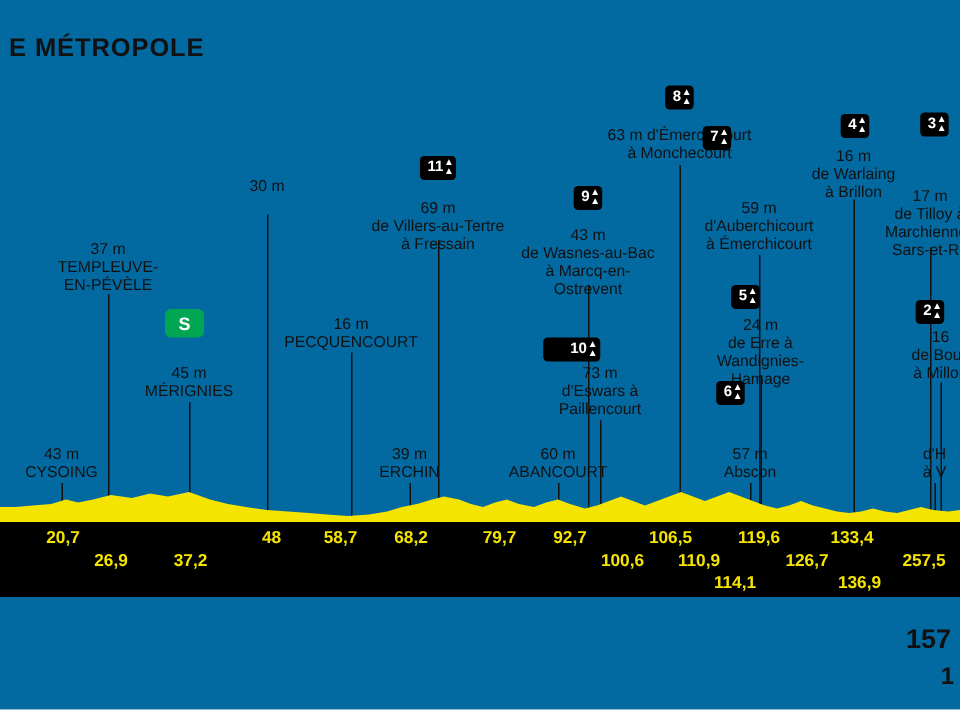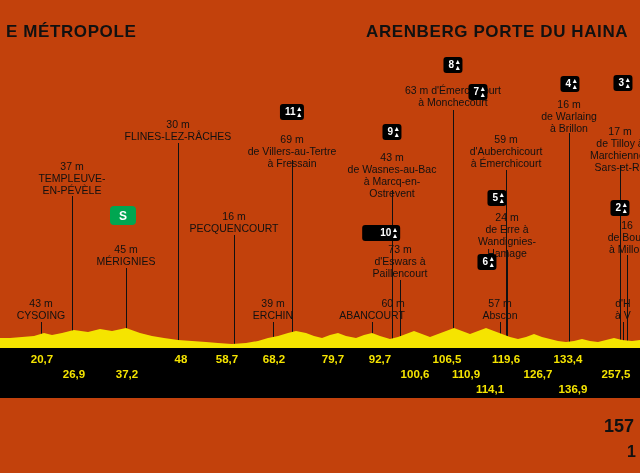--- a/index.html
+++ b/index.html
@@ -11,21 +11,21 @@
     width: 640px;
     height: 473px;
     overflow: hidden;
     font-family: "Liberation Sans", sans-serif;
     position: relative;
   }
   #stage {
     position: relative;
     width: 640px;
     height: 473px;
-    background: #c2410c;
+    background: #0369a1;
   }
 
   
   .header-title {
     position: absolute;
     font-weight: bold;
     font-size: 17px;
     letter-spacing: 0.6px;
     color: #111;
     white-space: nowrap;
@@ -148,21 +148,20 @@
     color: #111;
     white-space: nowrap;
   }
 </style>
 </head>
 <body>
 
 <div id="stage">
 
   <div class="header-title" style="left:6px; top:22px;">E MÉTROPOLE</div>
-  <div class="header-title" style="left:366px; top:22px;">ARENBERG PORTE DU HAINA</div>
 
   <div id="leaders-layer">
       <div class="leader" style="left: 41px; top: 322px; height: 26px;"></div>
       <div class="leader" style="left: 72px; top: 196px; height: 152px;"></div>
       <div class="leader" style="left: 126px; top: 268px; height: 80px;"></div>
       <div class="leader" style="left: 178px; top: 143px; height: 205px;"></div>
       <div class="leader" style="left: 234px; top: 235px; height: 113px;"></div>
       <div class="leader" style="left: 273px; top: 322px; height: 26px;"></div>
       <div class="leader" style="left: 292px; top: 160px; height: 188px;"></div>
       <div class="leader" style="left: 372px; top: 322px; height: 26px;"></div>
@@ -186,36 +185,35 @@
         <span class="alt">37 m</span>
         <span class="name">TEMPLEUVE-</span>
         <span class="name">EN-PÉVÈLE</span>
       </div>
       <div class="callout" style="left: 126px; top: 243px;">
         <span class="alt">45 m</span>
         <span class="name">MÉRIGNIES</span>
       </div>
       <div class="callout" style="left: 178px; top: 118px;">
         <span class="alt">30 m</span>
-        <span class="name">FLINES-LEZ-RÂCHES</span>
       </div>
       <div class="callout" style="left: 234px; top: 210px;">
         <span class="alt">16 m</span>
         <span class="name">PECQUENCOURT</span>
       </div>
       <div class="callout" style="left: 273px; top: 297px;">
         <span class="alt">39 m</span>
         <span class="name">ERCHIN</span>
       </div>
       <div class="callout" style="left: 292px; top: 133px;">
         <span class="alt">69 m</span>
         <span class="name">de Villers-au-Tertre</span>
         <span class="name">à Fressain</span>
       </div>
-      <div class="callout" style="left: 372px; top: 297px; text-align: right;">
+      <div class="callout" style="left: 372px; top: 297px;">
         <span class="alt">60 m</span>
         <span class="name">ABANCOURT</span>
       </div>
       <div class="callout" style="left: 400px; top: 243px;">
         <span class="alt">73 m</span>
         <span class="name">d'Eswars à</span>
         <span class="name">Paillencourt</span>
       </div>
       <div class="callout" style="left: 392px; top: 151px;">
         <span class="alt">43 m</span>

